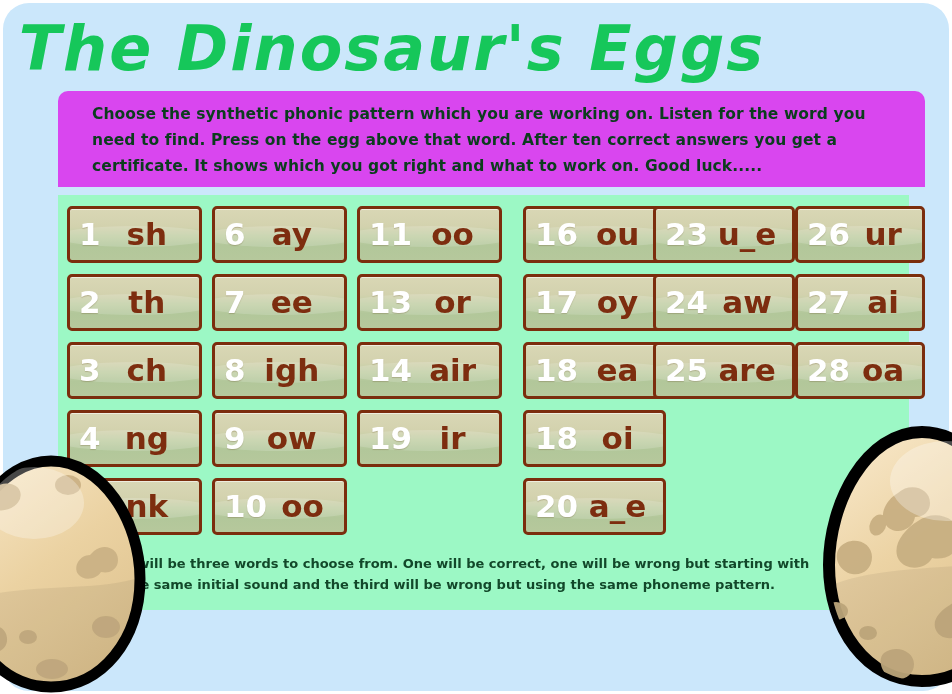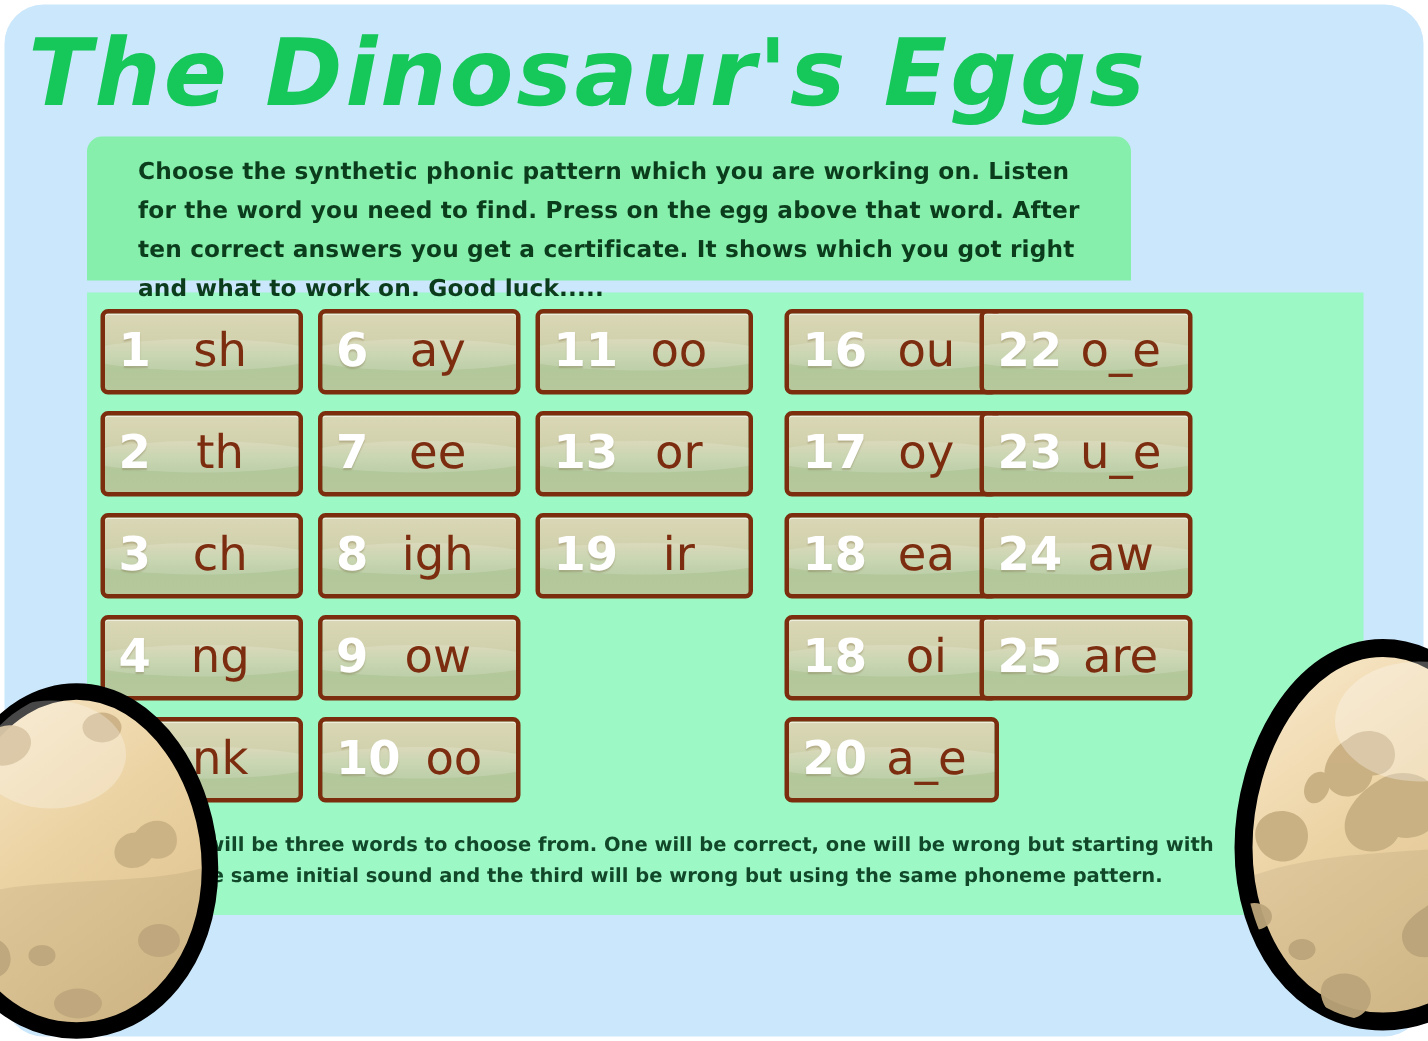--- a/index.html
+++ b/index.html
@@ -50,23 +50,23 @@
     letter-spacing: 2px;
     white-space: nowrap;
     z-index: 6;
   }
 
   
   #banner {
     position: absolute;
     left: 58px;
     top: 91px;
-    width: 696px;
+    width: 867px;
     height: 96px;
-    background: #86efac;
+    background: #d946ef;
     border-radius: 10px 10px 0 0;
     box-sizing: border-box;
     padding: 10px 22px 0 34px;
     z-index: 7;
   }
   #banner-text {
     font-family: "DejaVu Sans", sans-serif;
     font-size: 15.5px;
     line-height: 26px;
     font-weight: bold;
@@ -142,21 +142,21 @@
     padding-left: 9px;
     text-shadow: 0 1px 1px rgba(110,90,50,0.30);
     flex: 0 0 auto;
   }
   .btn .ph {
     position: relative;
     z-index: 2;
     color: #7d2d0f;
     font-family: "DejaVu Sans", sans-serif;
     font-size: 31px;
-    font-weight: normal;
+    font-weight: bold;
     line-height: 1;
     flex: 1 1 auto;
     text-align: center;
     padding-right: 10px;
     padding-left: 4px;
     white-space: nowrap;
   }
 
   
   #footnote {
@@ -246,20 +246,24 @@
       <div class="col" style="left: 290px; width: 145px;">
         <div class="btn">
           <span class="num">11</span>
           <span class="ph">oo</span>
         </div>
         <div class="btn">
           <span class="num">13</span>
           <span class="ph">or</span>
         </div>
         <div class="btn">
+          <span class="num">14</span>
+          <span class="ph">air</span>
+        </div>
+        <div class="btn">
           <span class="num">19</span>
           <span class="ph">ir</span>
         </div>
       </div>
       <div class="col" style="left: 434px; width: 143px; padding-left: 22px;">
         <div class="btn">
           <span class="num">16</span>
           <span class="ph">ou</span>
         </div>
         <div class="btn">
@@ -274,34 +278,44 @@
           <span class="num">18</span>
           <span class="ph">oi</span>
         </div>
         <div class="btn">
           <span class="num">20</span>
           <span class="ph">a_e</span>
         </div>
       </div>
       <div class="col" style="left: 586px; width: 142px;">
         <div class="btn">
-          <span class="num">22</span>
-          <span class="ph">o_e</span>
-        </div>
-        <div class="btn">
           <span class="num">23</span>
           <span class="ph">u_e</span>
         </div>
         <div class="btn">
           <span class="num">24</span>
           <span class="ph">aw</span>
         </div>
         <div class="btn">
           <span class="num">25</span>
           <span class="ph">are</span>
+        </div>
+      </div>
+      <div class="col" style="left: 728px; width: 130px;">
+        <div class="btn">
+          <span class="num">26</span>
+          <span class="ph">ur</span>
+        </div>
+        <div class="btn">
+          <span class="num">27</span>
+          <span class="ph">ai</span>
+        </div>
+        <div class="btn">
+          <span class="num">28</span>
+          <span class="ph">oa</span>
         </div>
       </div>
     </div>
 
   <div id="footnote">There will be three words to choose from. One will be correct, one will be wrong but starting with the same initial sound and the third will be wrong but using the same phoneme pattern.</div>
 
   <svg id="egg-left" class="egg" width="190" height="239" viewBox="0 0 190 239">
     <defs>
       <clipPath id="clipL">
         <path d="M95 6 C146 6 184 66 184 124 C184 184 146 232 95 232 C44 232 6 184 6 124 C6 66 44 6 95 6 Z"></path>

